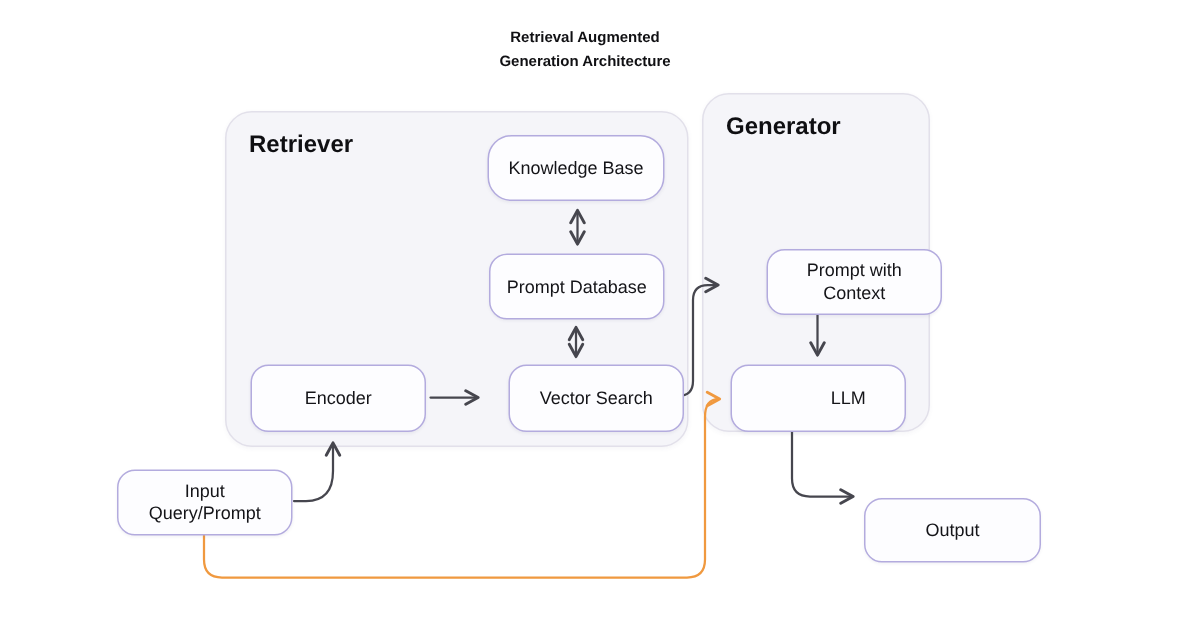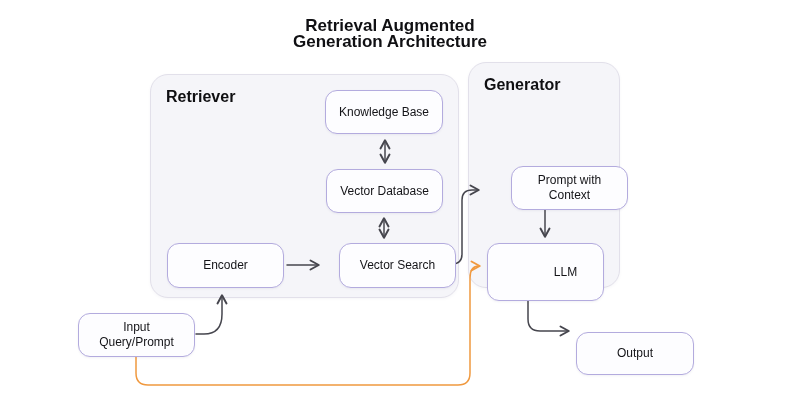--- a/index.html
+++ b/index.html
@@ -4,21 +4,21 @@
 <style>
   html,body{margin:0;padding:0;background:#ffffff;}
   .canvas{
     position:relative;width:800px;height:418px;overflow:hidden;
     background:#ffffff;
     font-family:"Liberation Sans", sans-serif;
     color:var(--text,#141418);
   }
   .title{
     position:absolute;left:240px;top:18px;width:300px;
-    text-align:center;font-weight:bold;font-size:17px;line-height:16px;
+    text-align:center;font-weight:bold;font-size:10px;line-height:16px;
     white-space:pre-line;color:#101013;
   }
   .group{
     position:absolute;
     background:var(--container-bg,#f5f5f9);
     border:1px solid var(--container-border,#e2e0ea);
     border-radius:18px;
     box-shadow:0 1px 3px rgba(70,70,110,0.05);
   }
   .group-label{
@@ -30,26 +30,26 @@
   .node{
     position:absolute;
     background:var(--node-bg,#fdfdff);
     border:1.4px solid var(--node-border,#b3abde);
     border-radius:12px;
     box-shadow:0 1px 2px rgba(90,90,130,0.08);
     display:flex;align-items:center;justify-content:center;
     text-align:center;font-size:12px;line-height:1.25;
     padding:2px 8px;box-sizing:border-box;
   }
-  #node-knowledge-base{left:325px;top:90px;width:118px;height:44px;}
+  #node-knowledge-base{left:325px;top:90px;width:118px;height:44px;border-radius:16px;}
   #node-vector-database{left:326px;top:169px;width:117px;height:44px;}
   #node-vector-search{left:327px;top:243px;width:117px;height:45px;margin-left:12px;}
   #node-encoder{left:167px;top:243px;width:117px;height:45px;align-items:center;}
   #node-prompt-with-context{left:487px;top:166px;width:117px;height:44px;margin-left:24px;}
-  #node-llm{left:487px;top:243px;width:117px;height:58px;padding-left:48px;}
+  #node-llm{left:487px;top:243px;width:117px;height:45px;padding-left:48px;}
   #node-output{left:576px;top:311px;width:118px;height:43px;margin-top:21px;}
   #node-input-query-prompt{left:78px;top:313px;width:117px;height:44px;}
   .edge-label{
     position:absolute;left:175px;top:369px;width:215px;
     text-align:center;font-size:12px;color:#1a1a1e;
   }
   .edges{position:absolute;left:0;top:0;width:800px;height:418px;pointer-events:none;}
 </style>
 </head>
 <body>
@@ -83,21 +83,21 @@
       <path d="M 444,264 L 452,264 Q 462,264 462,254 L 462,200 Q 462,190 472,190 L 478,190" fill="none" stroke="#46464e" stroke-width="1.5" stroke-linecap="round" marker-end="url(#ah-gray)"></path>
       <path d="M 545,210 L 545,236" fill="none" stroke="#46464e" stroke-width="1.5" stroke-linecap="round" marker-end="url(#ah-gray)"></path>
       <path d="M 528,288 L 528,319 Q 528,331 540,331 L 568,331" fill="none" stroke="#46464e" stroke-width="1.5" stroke-linecap="round" marker-end="url(#ah-gray)"></path>
       <path d="M 136,357 L 136,373 Q 136,385 148,385 L 458,385 Q 470,385 470,373 L 470,278 Q 470,266 479,266" fill="none" stroke="#f0993f" stroke-width="1.5" stroke-linecap="round" marker-end="url(#ah-orange)"></path>
     </svg>
 
   <div class="node" id="node-knowledge-base">
     <span>Knowledge Base</span>
   </div>
   <div class="node" id="node-vector-database">
-    <span>Vector Database</span>
+    <span>Prompt Database</span>
   </div>
   <div class="node" id="node-vector-search">
     <span>Vector Search</span>
   </div>
   <div class="node" id="node-encoder">
     <span>Encoder</span>
   </div>
   <div class="node" id="node-prompt-with-context">
     <span>Prompt with Context</span>
   </div>

